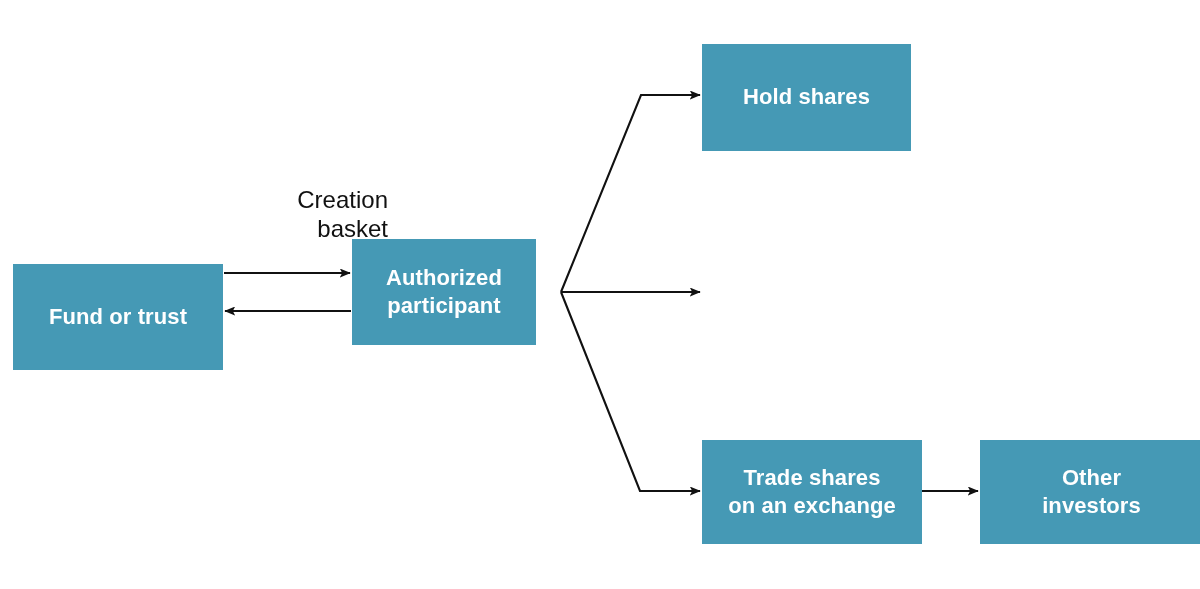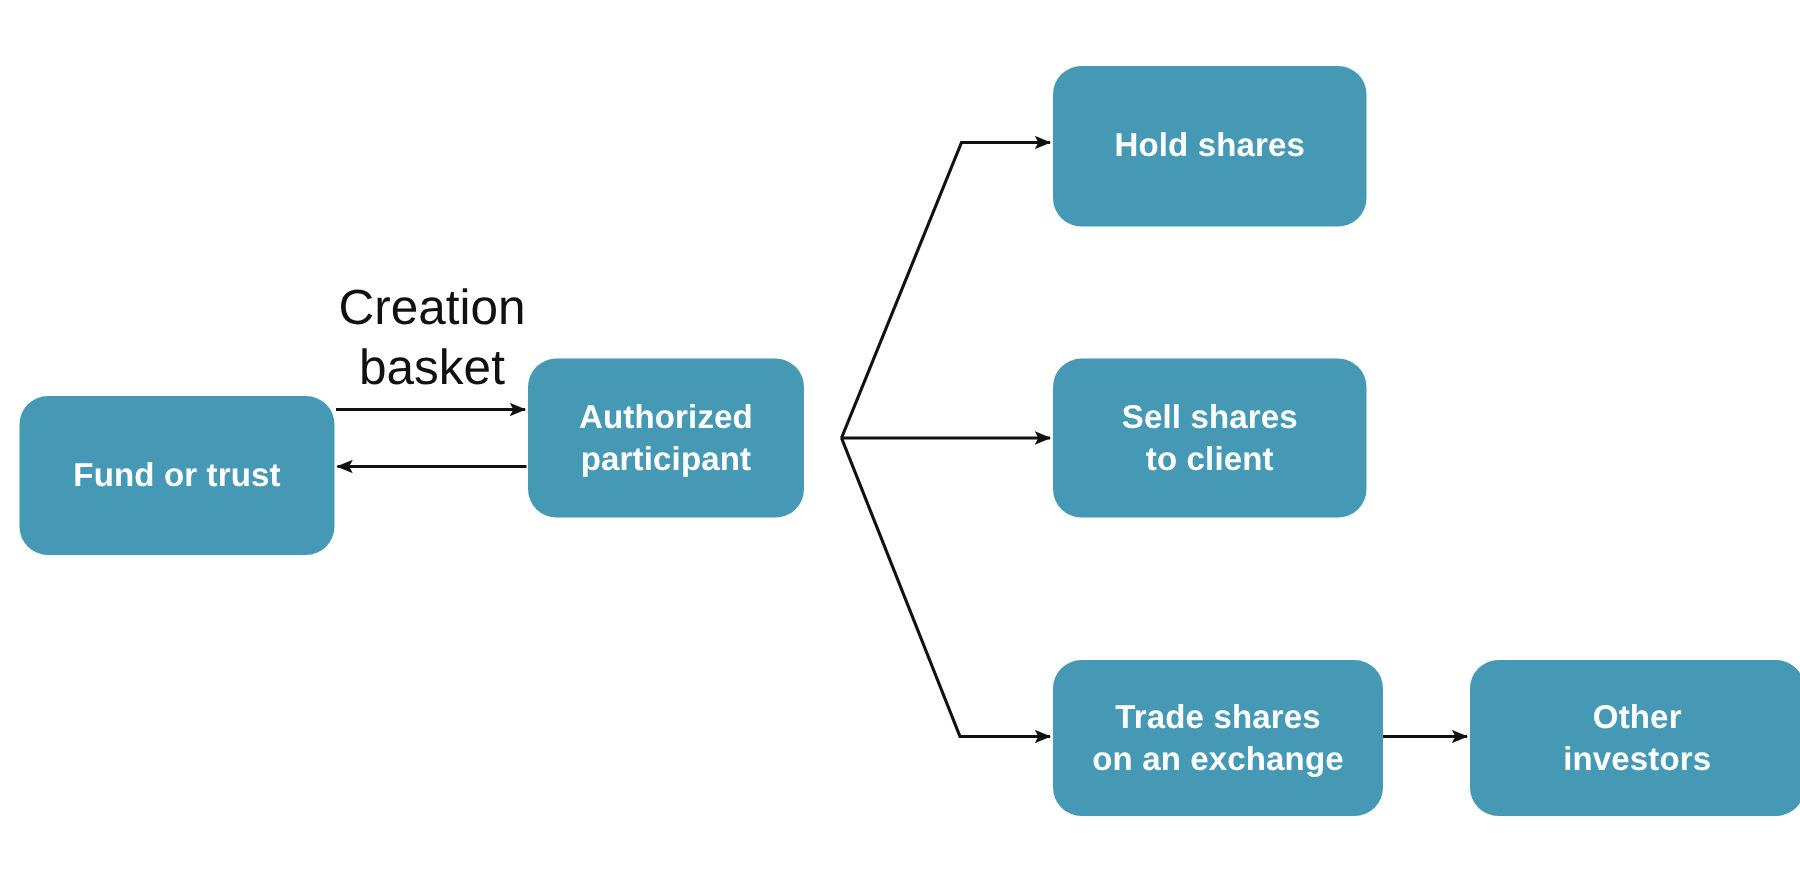--- a/index.html
+++ b/index.html
@@ -22,28 +22,27 @@
     font-weight: bold;
     font-size: 22px;
     line-height: 1.28;
     display: flex;
     align-items: center;
     justify-content: center;
     text-align: center;
     box-sizing: border-box;
     white-space: pre-line;
     letter-spacing: 0.1px;
-    border-radius: 19px;
   }
   .edge-label {
     position: absolute;
     color: #111111;
-    font-size: 33px;
+    font-size: 24px;
     line-height: 1.22;
-    text-align: center;
+    text-align: right;
     white-space: pre-line;
     font-weight: normal;
   }
   svg.wires {
     position: absolute;
     left: 0;
     top: 0;
     width: 1200px;
     height: 589px;
     pointer-events: none;
@@ -80,24 +79,20 @@
 
   <div class="node" style="left:352px; top:239px; width:184px; height:106px;">
     <span>Authorized
 participant</span>
   </div>
 
   <div class="node" style="left:702px; top:44px; width:209px; height:107px;">
     <span>Hold shares</span>
   </div>
 
-  <div class="node" style="left:702px; top:239px; width:209px; height:106px;">
-    <span>Sell shares
-to client</span>
-  </div>
 
   <div class="node" style="left:702px; top:440px; width:220px; height:104px;">
     <span>Trade shares
 on an exchange</span>
   </div>
 
   <div class="node" style="left:980px; top:440px; width:223px; height:104px;">
     <span>Other
 investors</span>
   </div>

